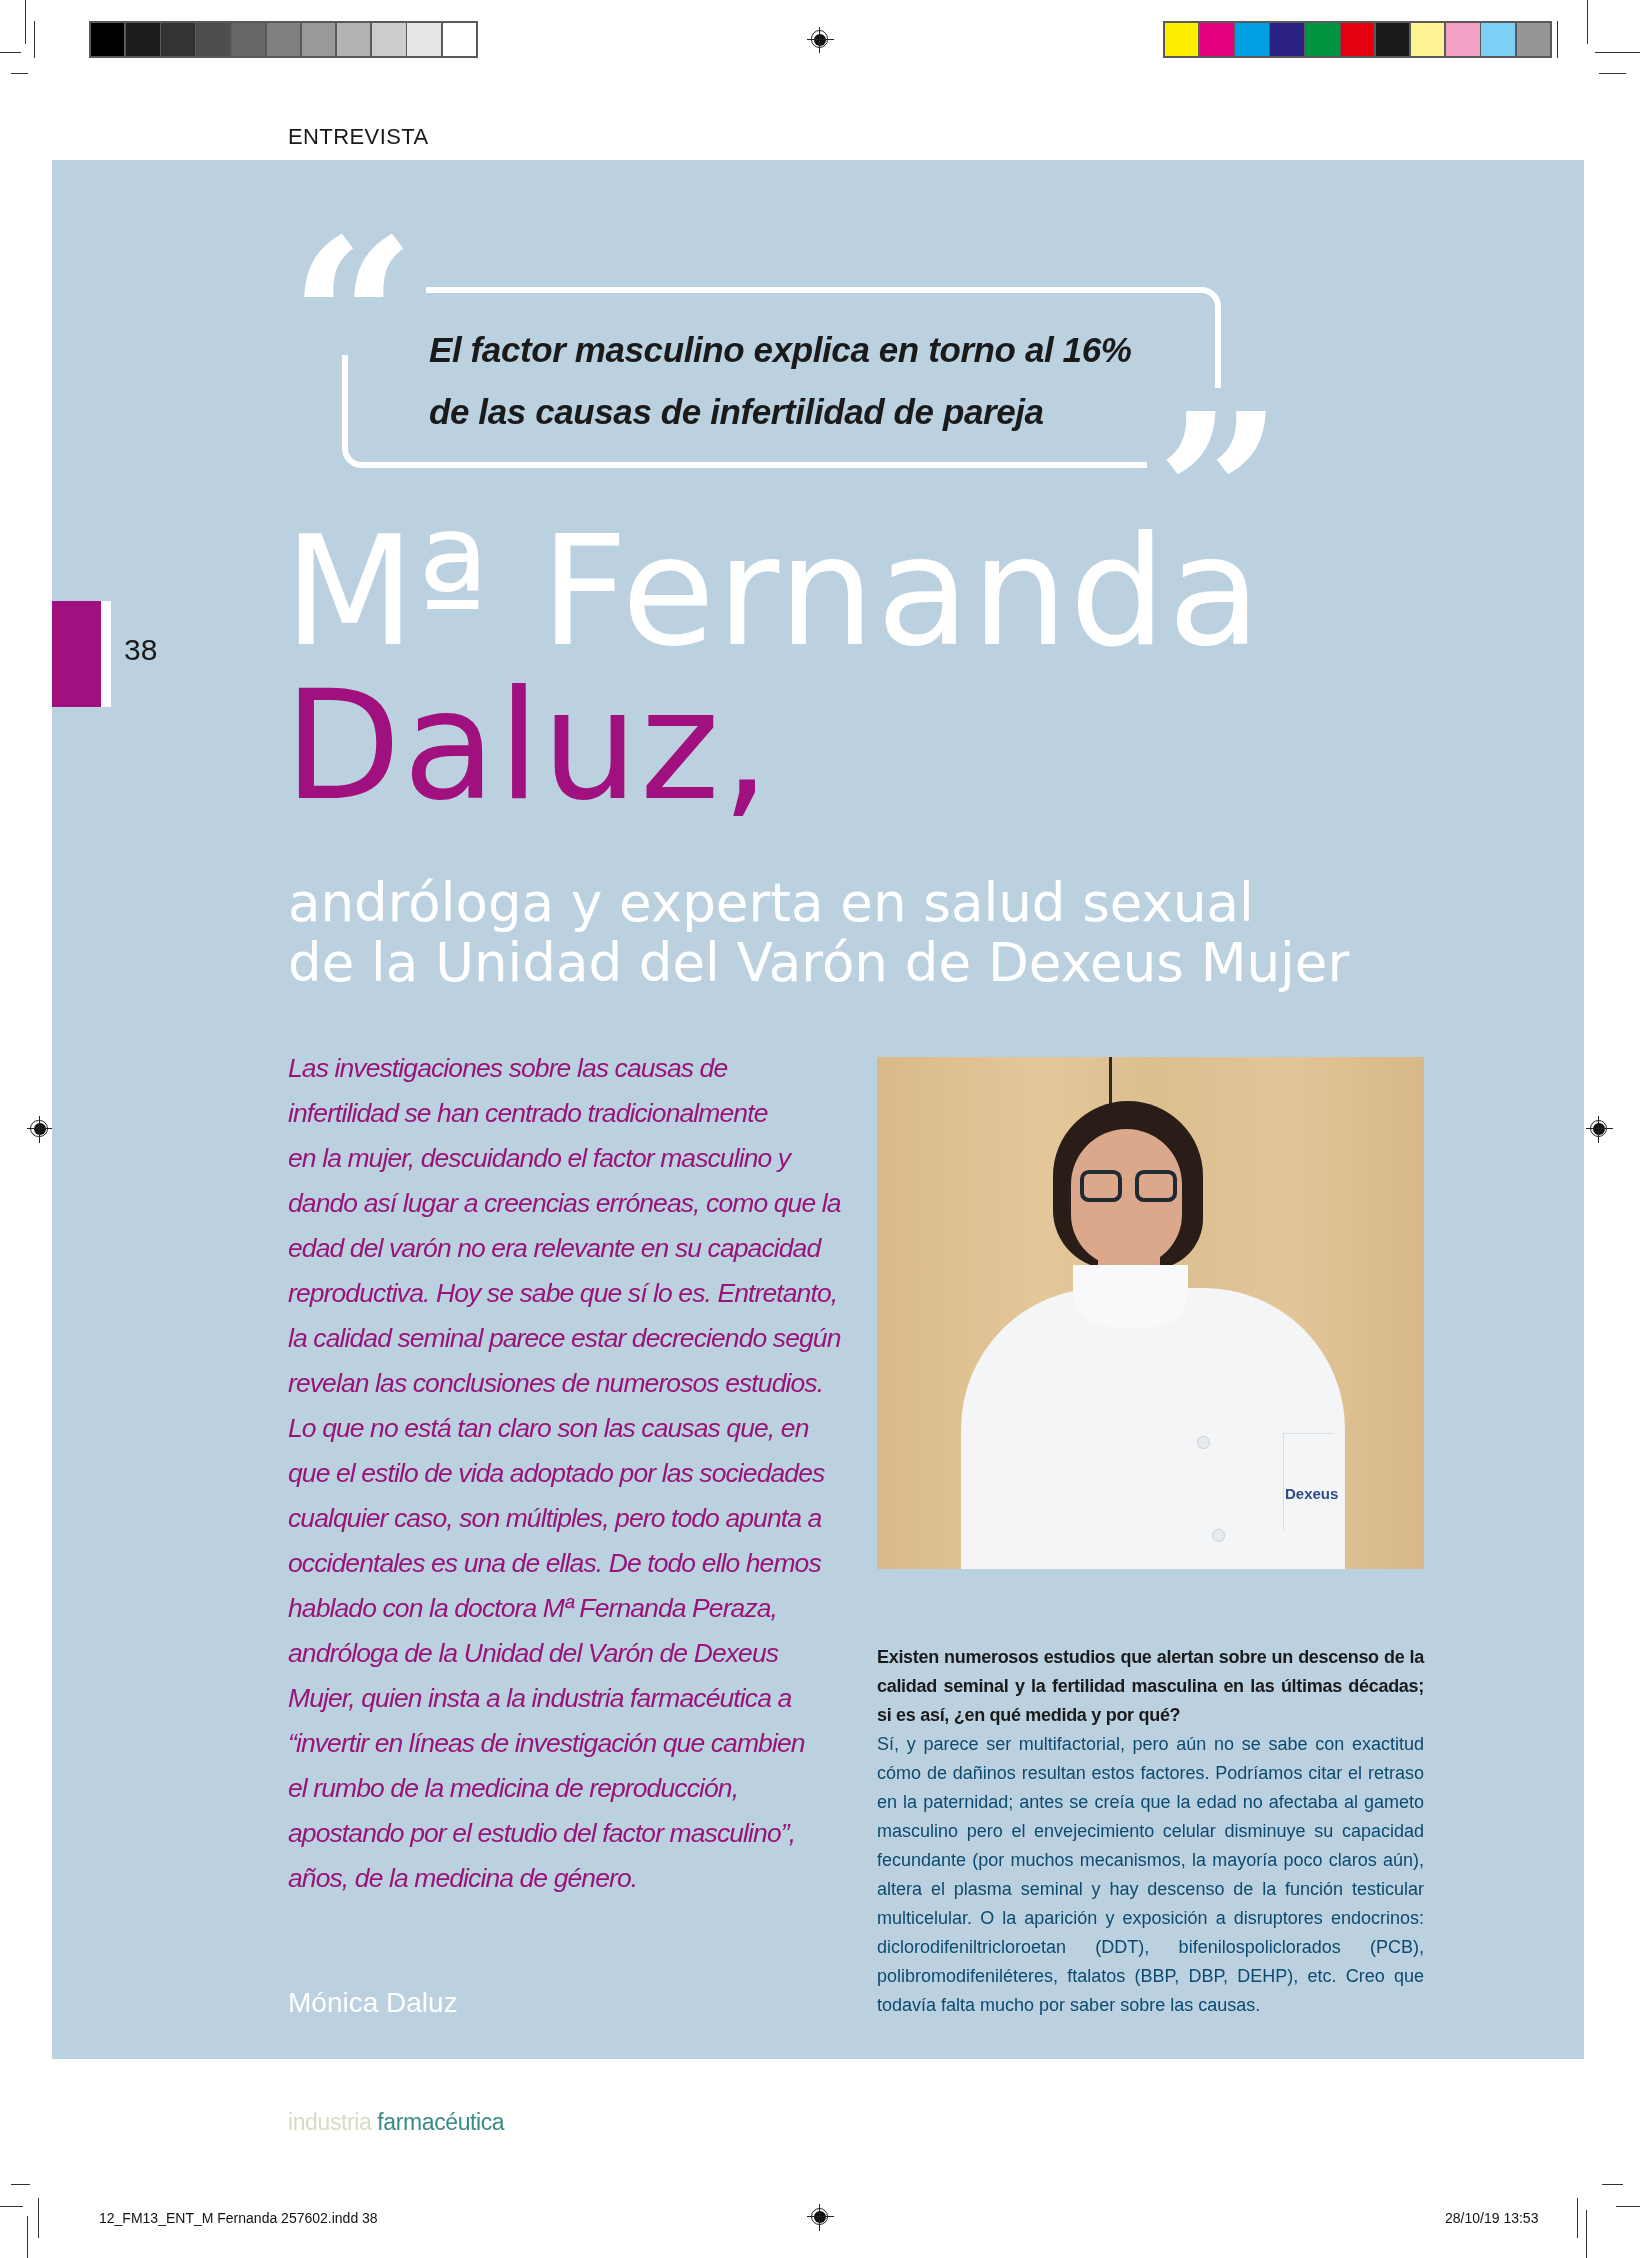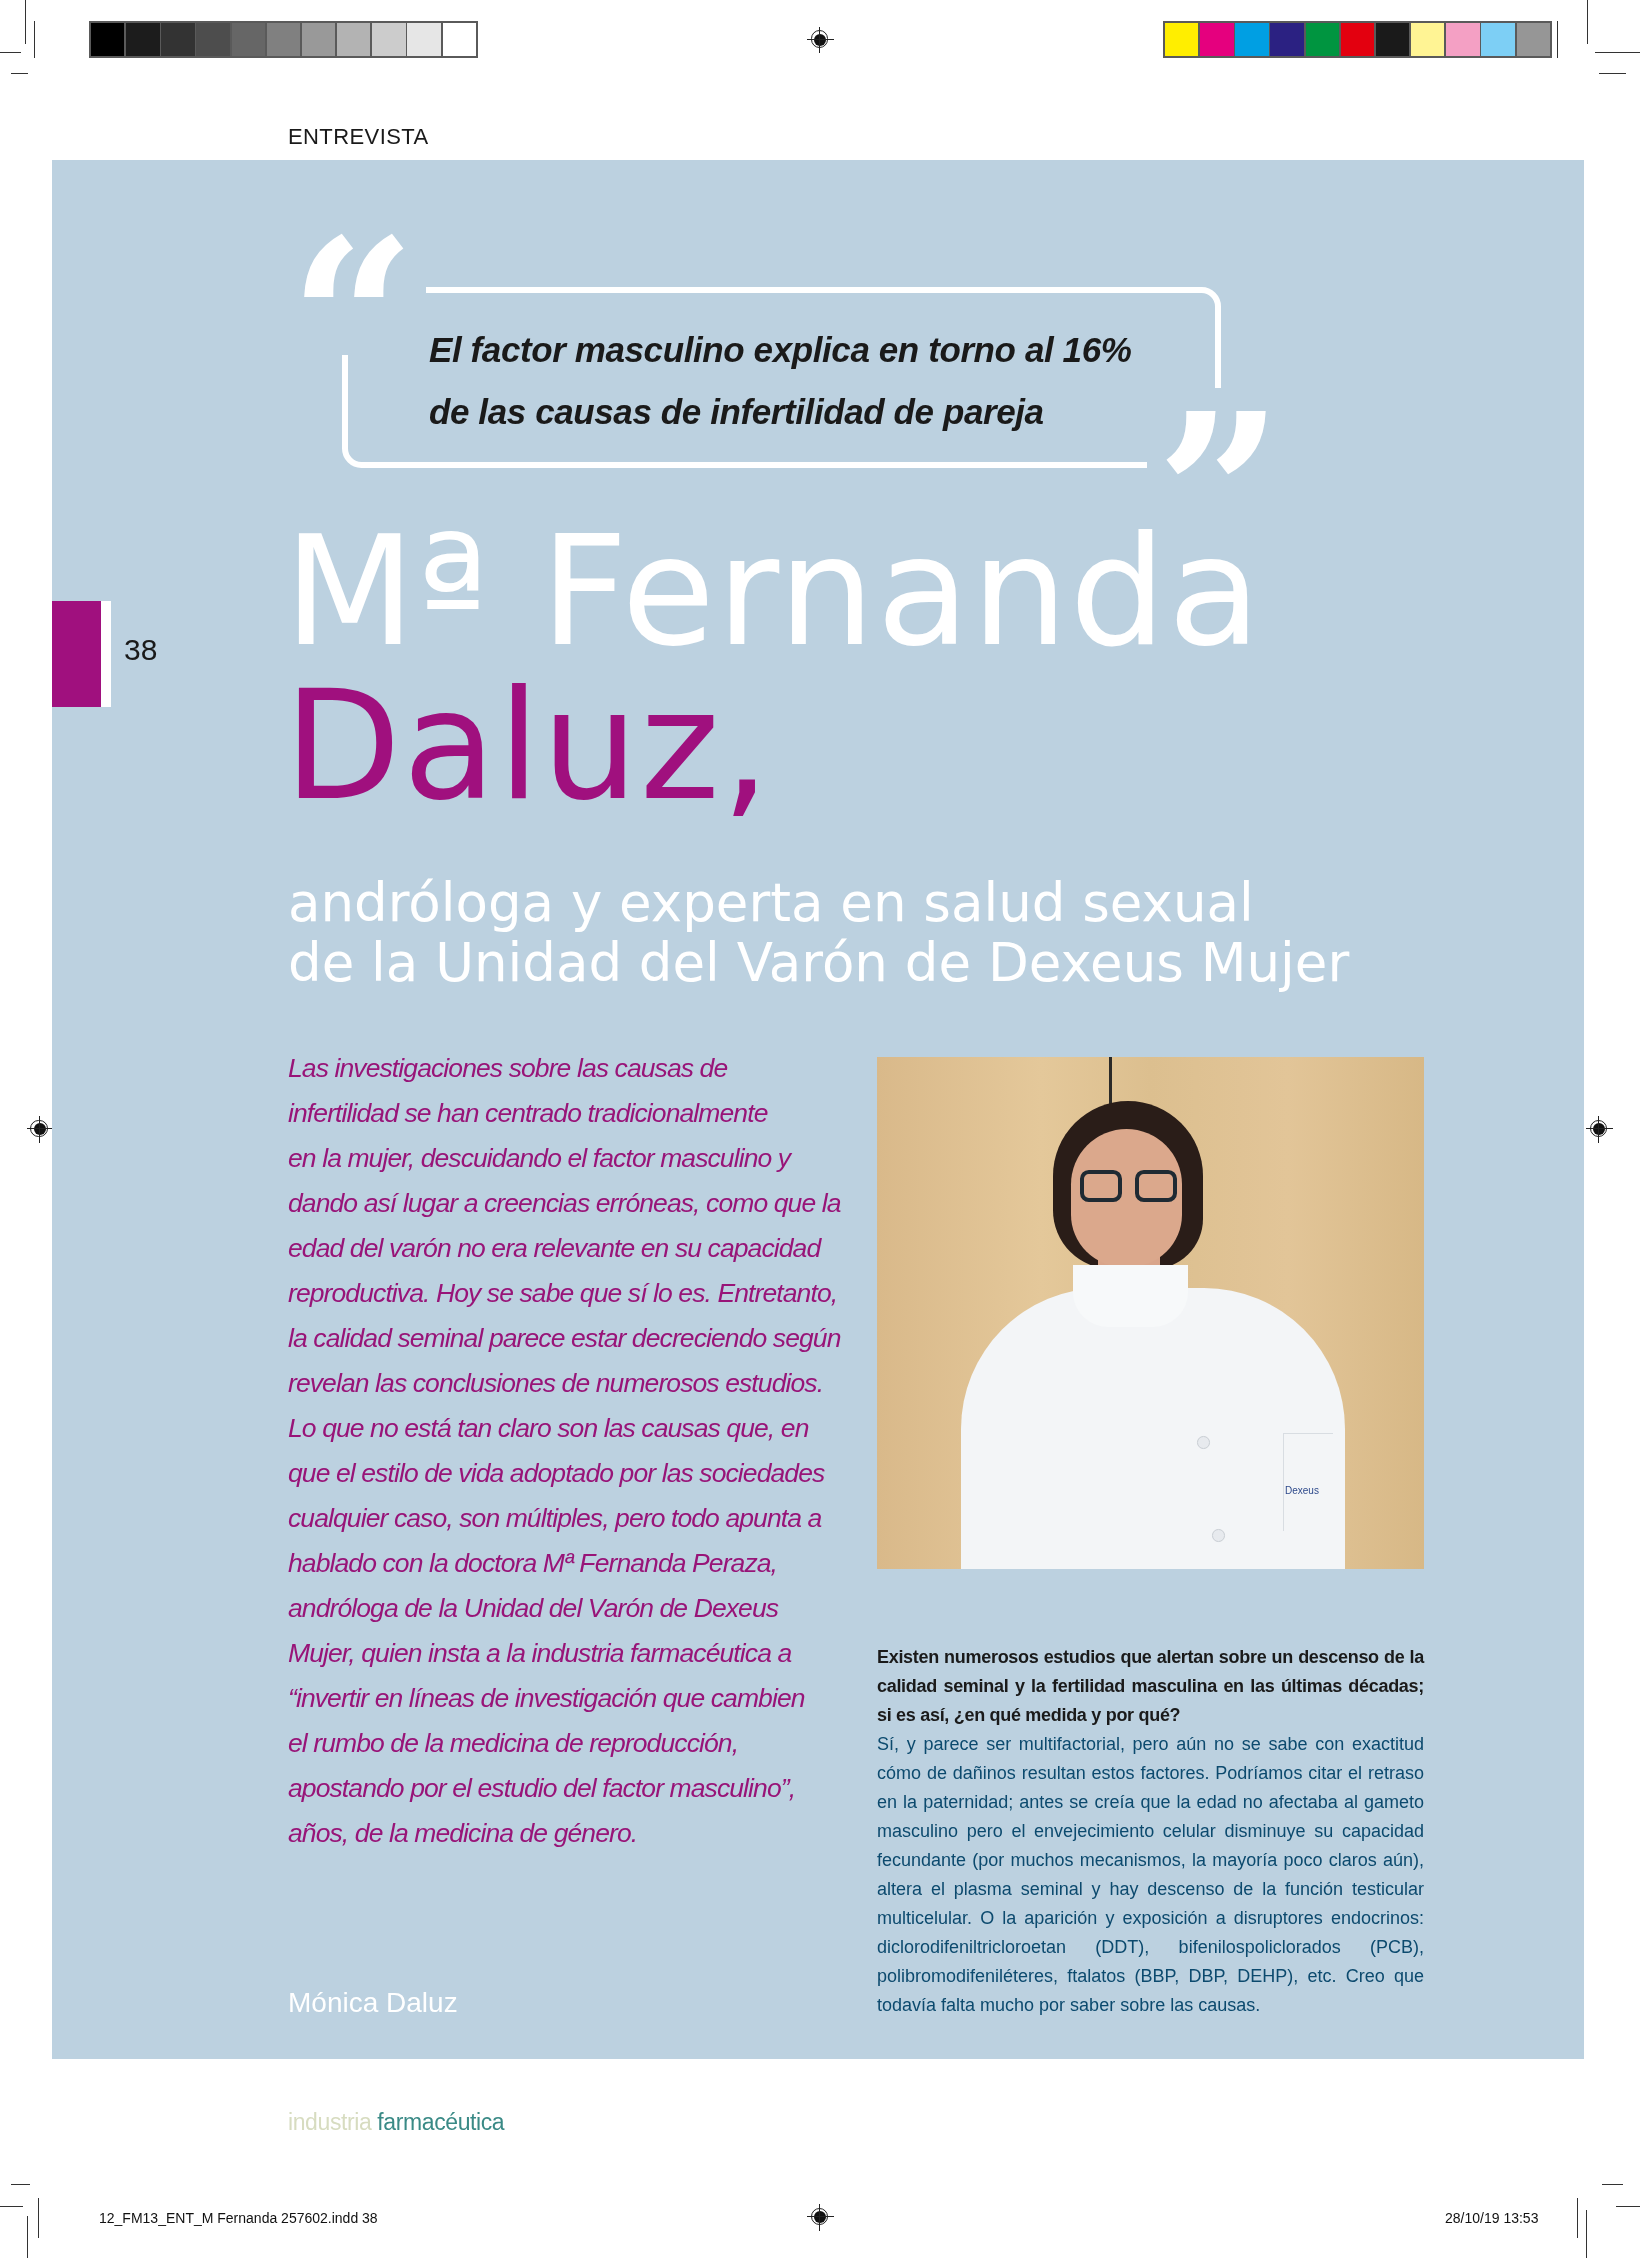--- a/index.html
+++ b/index.html
@@ -96,21 +96,21 @@
     background:#f3f5f7; border-radius:141px 141px 0 0;
   }
   .photo .collar { position:absolute; left:196px; top:208px; width:115px; height:62px; background:#f7f9fa; border-radius:0 0 35px 35px; }
   .photo .neck { position:absolute; left:221px; top:176px; width:62px; height:53px; background:#d9a58a; border-radius:7px; }
   .photo .hair { position:absolute; left:176px; top:44px; width:150px; height:168px; background:#2a1d18; border-radius:79px 79px 53px 62px; }
   .photo .face { position:absolute; left:194px; top:72px; width:111px; height:138px; background:#dba88c; border-radius:56px 56px 53px 53px; }
   .photo .glass { position:absolute; top:113px; width:42px; height:32px; border:4.4px solid #1f2a33; border-radius:8.8px; box-sizing:border-box; }
   .photo .glass.l { left:203px; }
   .photo .glass.r { left:258px; }
   .photo .pocket { position:absolute; left:406px; top:376px; width:49px; height:97px; border-left:1.8px solid #d8dde2; border-top:1.8px solid #d8dde2; }
-  .photo .logo { position:absolute; left:408px; top:428px; font-family:"Liberation Sans", sans-serif; font-size:10px; color:#2e4a8c; font-weight:normal;text-align:center; }
+  .photo .logo { position:absolute; left:408px; top:428px; font-family:"Liberation Sans", sans-serif; font-size:15px; color:#2e4a8c; font-weight:bold;text-align:center; }
   .photo .btn { position:absolute; width:10.6px; height:10.6px; border-radius:50%; background:#e7eaee; border:0.9px solid #c9ced4; }
 
   
   .qa { position:absolute; left:877px; top:1643px; width:547px; font-family:"Liberation Sans", sans-serif; font-size:18px; line-height:29px; }
   .qa .question { font-weight:bold; color:#1a1a1a; text-align:justify; letter-spacing:-0.3px; }
   .qa .answer { color:#0c4a6e; text-align:justify; }
 
   
   .brand { position:absolute; left:288px; top:2109px; font-family:"Liberation Sans", sans-serif; font-size:23px; letter-spacing:-0.4px; }
   .brand .a { color:#d7dcc0; }
@@ -220,20 +220,21 @@
   <span class="line">infertilidad se han centrado tradicionalmente</span>
   <span class="line">en la mujer, descuidando el factor masculino y</span>
   <span class="line">dando así lugar a creencias erróneas, como que la</span>
   <span class="line">edad del varón no era relevante en su capacidad</span>
   <span class="line">reproductiva. Hoy se sabe que sí lo es. Entretanto,</span>
   <span class="line">la calidad seminal parece estar decreciendo según</span>
   <span class="line">revelan las conclusiones de numerosos estudios.</span>
   <span class="line">Lo que no está tan claro son las causas que, en</span>
   <span class="line">que el estilo de vida adoptado por las sociedades</span>
   <span class="line">cualquier caso, son múltiples, pero todo apunta a</span>
+  <span class="line">occidentales es una de ellas. De todo ello hemos</span>
   <span class="line">hablado con la doctora Mª Fernanda Peraza,</span>
   <span class="line">andróloga de la Unidad del Varón de Dexeus</span>
   <span class="line">Mujer, quien insta a la industria farmacéutica a</span>
   <span class="line">“invertir en líneas de investigación que cambien</span>
   <span class="line">el rumbo de la medicina de reproducción,</span>
   <span class="line">apostando por el estudio del factor masculino”,</span>
   <span class="line">años, de la medicina de género.</span>
 </div>
 <div class="author">Mónica Daluz</div>
 

